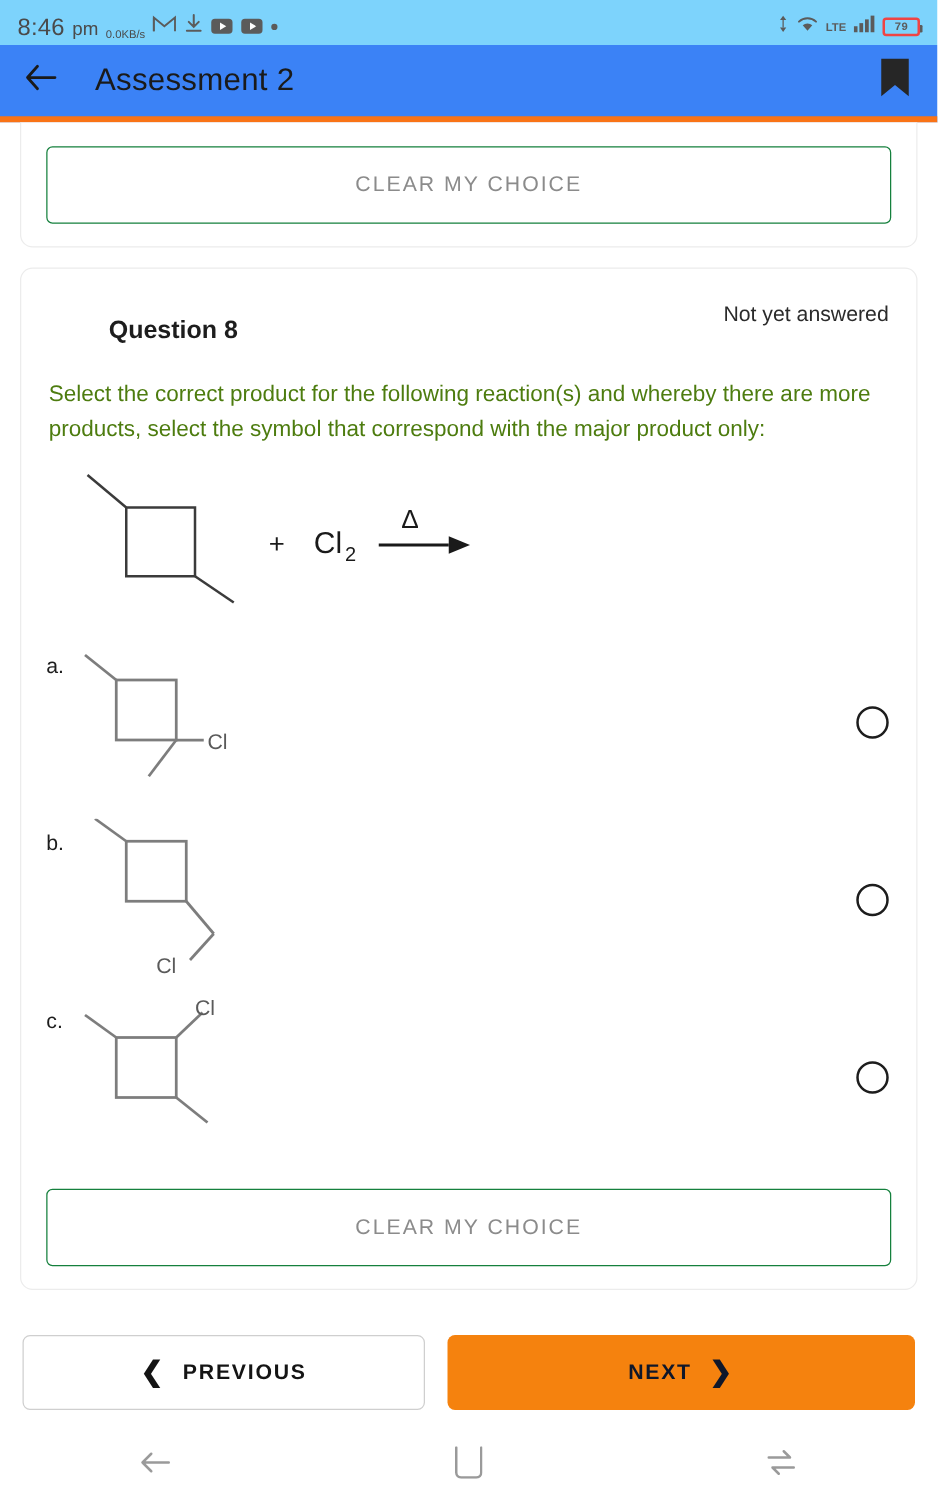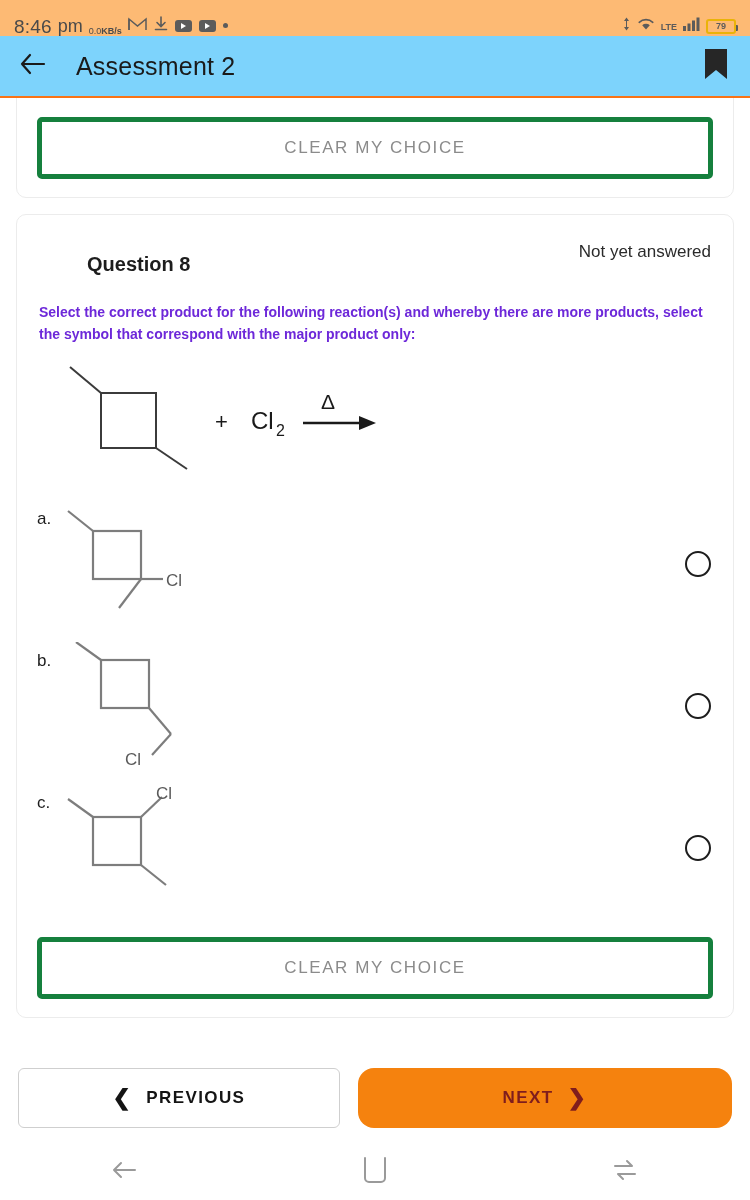--- a/index.html
+++ b/index.html
@@ -7,59 +7,59 @@
     width: 750px; height: 1200px;
     background: #ffffff;
     font-family: "Liberation Sans", sans-serif;
     overflow: hidden;
   }
   body { position: relative; }
 
   
   .statusbar {
     height: 36px;
-    display: flex; align-items: flex-start;
-    padding: 16px 14px;
-    background: #fdba74;
+    display: flex; align-items: flex-end;
+    padding: 4px 14px;
+    background: #7dd3fc;
     color: #5b5b5b;
   }
   .sb-left { display: flex; align-items: flex-end; gap: 6px; }
   .sb-time { font-size: 19px; color: #4a4a4a; letter-spacing: .2px; line-height: 1; }
-  .sb-pm { font-size: 18px; color: #4a4a4a; line-height: 1; padding-bottom: 1px; }
+  .sb-pm { font-size: 15px; color: #4a4a4a; line-height: 1; padding-bottom: 1px; }
   .sb-rate { display: flex; flex-direction: row; align-items: center; line-height: 1; padding-bottom: 0px; }
   .sb-rate .r1 { font-size: 9px; color: #4a4a4a; }
-  .sb-rate .r2 { font-size: 9px; font-weight: bold; color: #4a4a4a; }
+  .sb-rate .r2 { font-size: 9px; font-weight: normal; color: #4a4a4a; }
   .sb-icons { display: flex; align-items: center; gap: 7px; padding-bottom: 1px; }
   .ytbox {
     width: 17px; height: 12px; background: #5b5b5b; border-radius: 3px;
     display: flex; align-items: center; justify-content: center;
   }
   .ytbox i {
     width: 0; height: 0; border-left: 5px solid #fff;
     border-top: 3.5px solid transparent; border-bottom: 3.5px solid transparent;
     display: block; margin-left: 1px;
   }
   .dot { width: 5px; height: 5px; border-radius: 50%; background: #5b5b5b; }
   .sb-spacer { flex: 1; }
   .sb-right { display: flex; align-items: center; gap: 6px; }
   .batt {
-    width: 30px; height: 15px; border: 2px solid #eab308; border-radius: 3px;
-    display: flex; align-items: center; justify-content: center; position: relative;
+    width: 30px; height: 15px; border: 2px solid #ef4444; border-radius: 3px;
+    display: flex; align-items: center; justify-content: center; position: relative; font-family: Liberation Mono, monospace;
   }
   .batt span { font-size: 9px; font-weight: bold; color: #5b5b5b; }
   .batt:after {
     content: ''; position: absolute; right: -4px; top: 4px;
     width: 2px; height: 6px; background: #5b5b5b; border-radius: 0 1px 1px 0;
   }
 
   
   .appbar {
     height: 62px; display: flex; align-items: center;
-    padding: 0 20px; background: #7dd3fc;
-    border-bottom: 2px solid #f97316;
+    padding: 0 20px; background: #3b82f6;
+    border-bottom: 5px solid #f97316;
   }
   .appbar-title {
     font-size: 25px; color: #1a1a1a; margin-left: 30px; letter-spacing: .2px;
   }
   .appbar-spacer { flex: 1; }
 
   
   .content { position: relative; height: 970px; background: #fff; overflow: hidden; }
 
   .card {
@@ -69,39 +69,39 @@
     margin: 0 16px 16px 16px;
   }
   .card-top-cut {
     margin-top: -48px;
     padding-top: 48px;
   }
 
   .clear-btn {
     margin: 18px 20px;
     height: 62px;
-    border: 5px solid #15803d;
+    border: 1px solid #15803d;
     border-radius: 5px;
     display: flex; align-items: center; justify-content: center;
     background: #fff;
     color: #8b8b8b;
     font-size: 17px;
     letter-spacing: 1.6px;
   }
 
   .q-head {
     display: flex; align-items: flex-start; justify-content: space-between;
     padding: 24px 22px 0 22px;
   }
   .q-title { font-size: 20px; font-weight: bold; color: #1d1d1d; padding-top: 14px; margin-left: 48px; }
   .q-meta { text-align: center; font-size: 17px; color: #2b2b2b; line-height: 1.5; }
 
   .q-text {
     padding: 26px 22px 0 22px;
-    font-size: 14px; font-weight: bold; color: #6d28d9; line-height: 1.55;
+    font-size: 18px; font-weight: normal; color: #4d7c0f; line-height: 1.55;
   }
 
   .reaction { padding: 18px 0 10px 46px; }
 
   .options { padding: 6px 0 0 0; }
   .opt-row {
     display: flex; align-items: center;
     padding: 0 22px 0 20px;
     min-height: 142px;
   }
@@ -116,23 +116,23 @@
   .navbtns {
     position: absolute; left: 0; right: 0; top: 1068px;
     display: flex; gap: 18px; padding: 0 18px;
   }
   .nav-prev {
     flex: 1; height: 60px; border: 1px solid #cfcfcf; border-radius: 6px;
     background: #fff; display: flex; align-items: center; justify-content: center;
     gap: 14px; color: #141414; font-size: 17px; letter-spacing: 1.4px; font-weight: bold;
   }
   .nav-next {
-    flex: 1.17; height: 60px; border-radius: 16px;
+    flex: 1.17; height: 60px; border-radius: 6px;
     display: flex; align-items: center; justify-content: center;
-    gap: 14px; color: #7f1d1d; font-size: 17px; letter-spacing: 1.4px; font-weight: bold;
+    gap: 14px; color: #0f172a; font-size: 17px; letter-spacing: 1.4px; font-weight: bold;
   }
   .chev { font-size: 22px; font-weight: bold; line-height: 1; }
 
   .sysnav {
     position: absolute; left: 0; right: 0; bottom: 0; height: 60px;
     display: flex; align-items: center; justify-content: space-around;
     background: #fff;
   }
   .sysnav > div { width: 60px; display: flex; align-items: center; justify-content: center; }
 </style>

